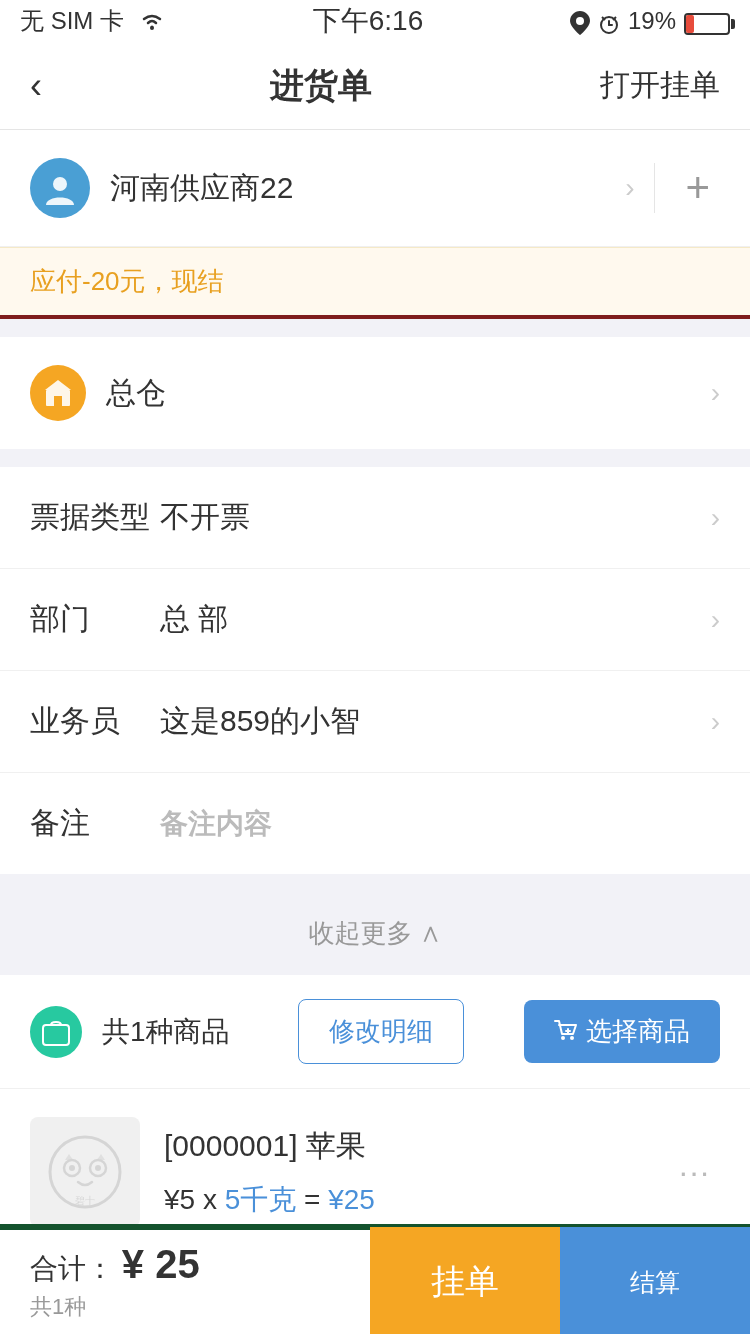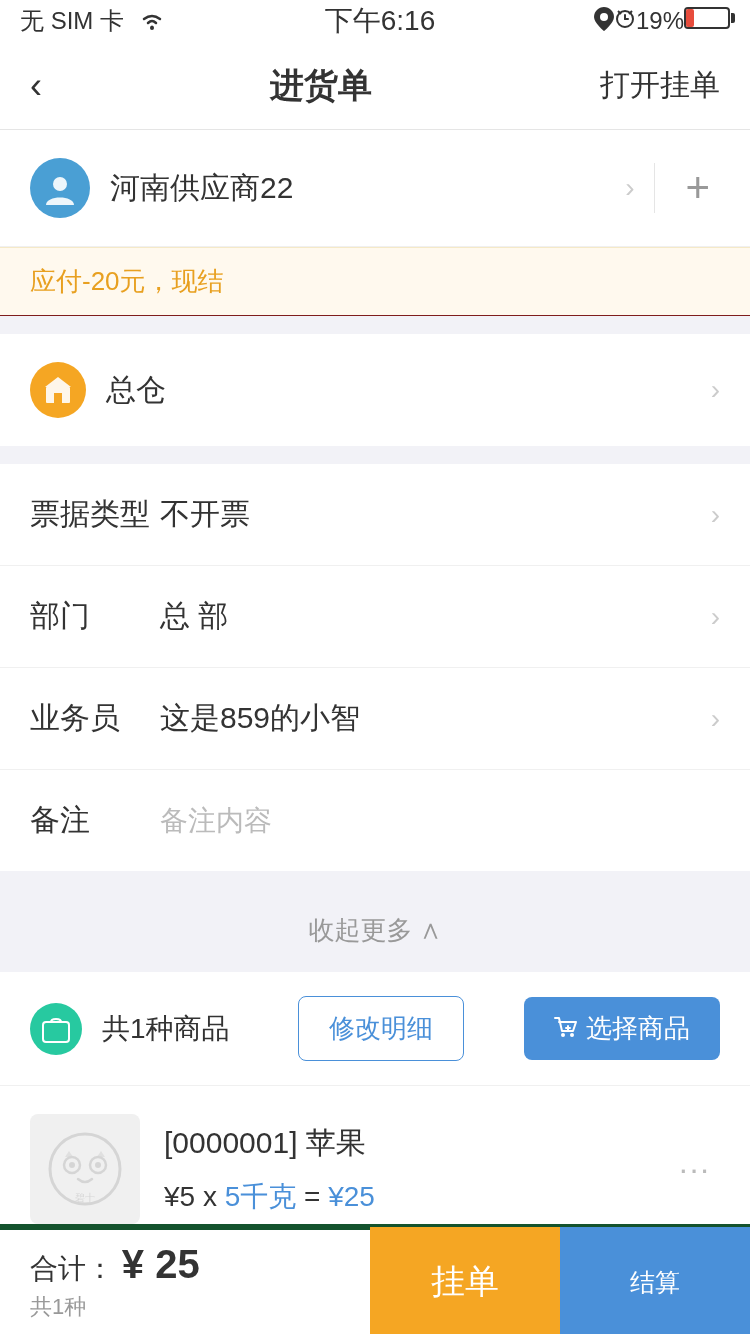--- a/index.html
+++ b/index.html
@@ -20,21 +20,21 @@
       background: #fff;
       display: flex;
       align-items: center;
       justify-content: space-between;
       padding: 0 20px;
       font-size: 24px;
       color: #333;
     }
     .status-bar-left { display: flex; align-items: center; gap: 14px; }
     .status-bar-center { font-size: 28px; font-weight: 500; }
-    .status-bar-right { display: flex; align-items: flex-start; gap: 0; font-size: 24px; }
+    .status-bar-right { display: flex; align-items: flex-end; gap: 8px; font-size: 24px; }
     .battery-icon {
       width: 46px; height: 22px;
       border: 2px solid #333;
       border-radius: 4px;
       position: relative;
       display: inline-flex;
       align-items: center;
     }
     .battery-icon::after {
       content: '';
@@ -132,21 +132,21 @@
       padding: 0 10px;
     }
 
     
     .alert-row {
       background: #fff9ee;
       padding: 16px 30px;
       font-size: 26px;
       color: #e8a020;
       border-top: 1px solid #f5e9c8;
-      border-bottom: 1px solid #7f1d1d;
+      border-bottom: 4px solid #7f1d1d;
     }
 
     
     .warehouse-row {
       display: flex;
       align-items: center;
       padding: 28px 30px;
       background: #fff;
     }
     .warehouse-icon {
@@ -184,20 +184,21 @@
       flex-shrink: 0;
     }
     .form-value {
       flex: 1;
       font-size: 30px;
       color: #333;
     }
     .form-placeholder {
       color: #bbb;
       font-size: 28px;
+      font-weight: bold;
     }
 
     
     .collapse-row {
       background: #f2f2f7;
       padding: 24px;
       text-align: center;
       font-size: 26px;
       color: #999;
       cursor: pointer;

